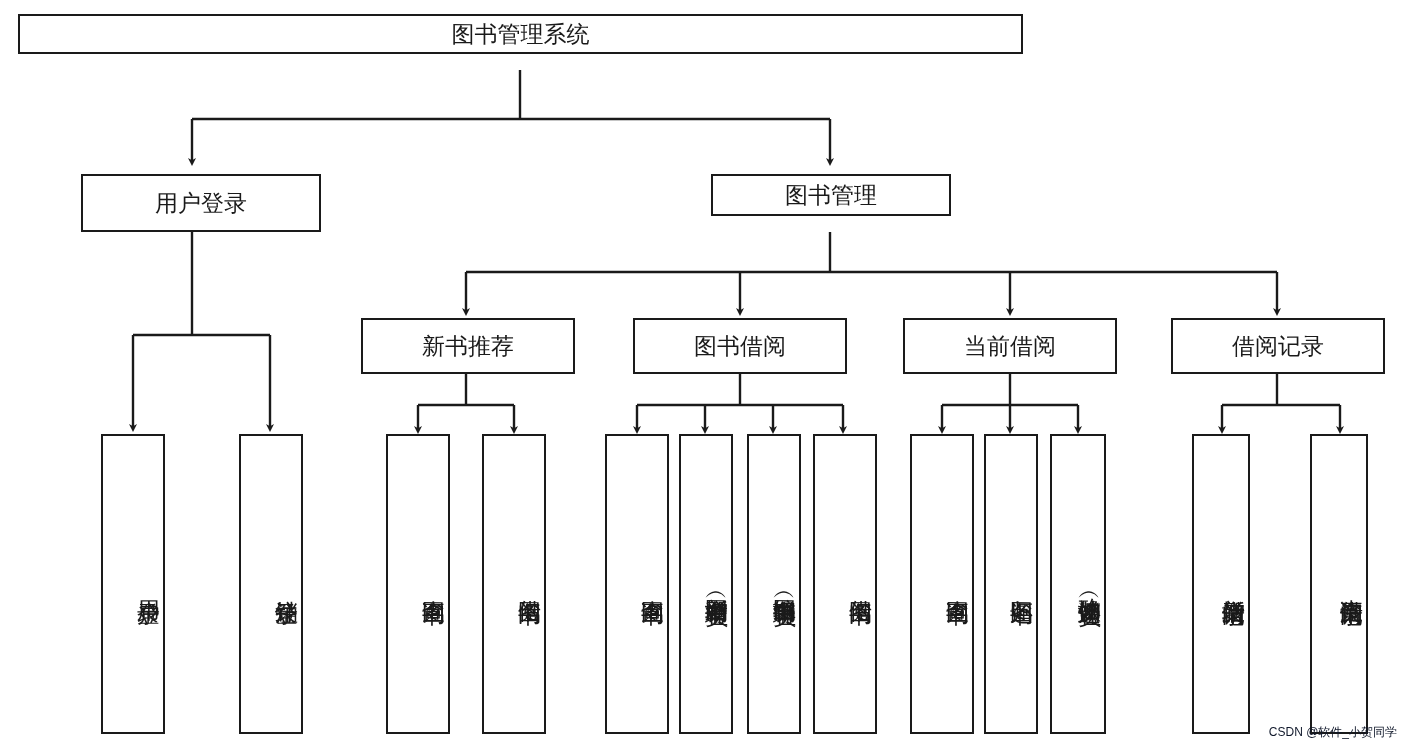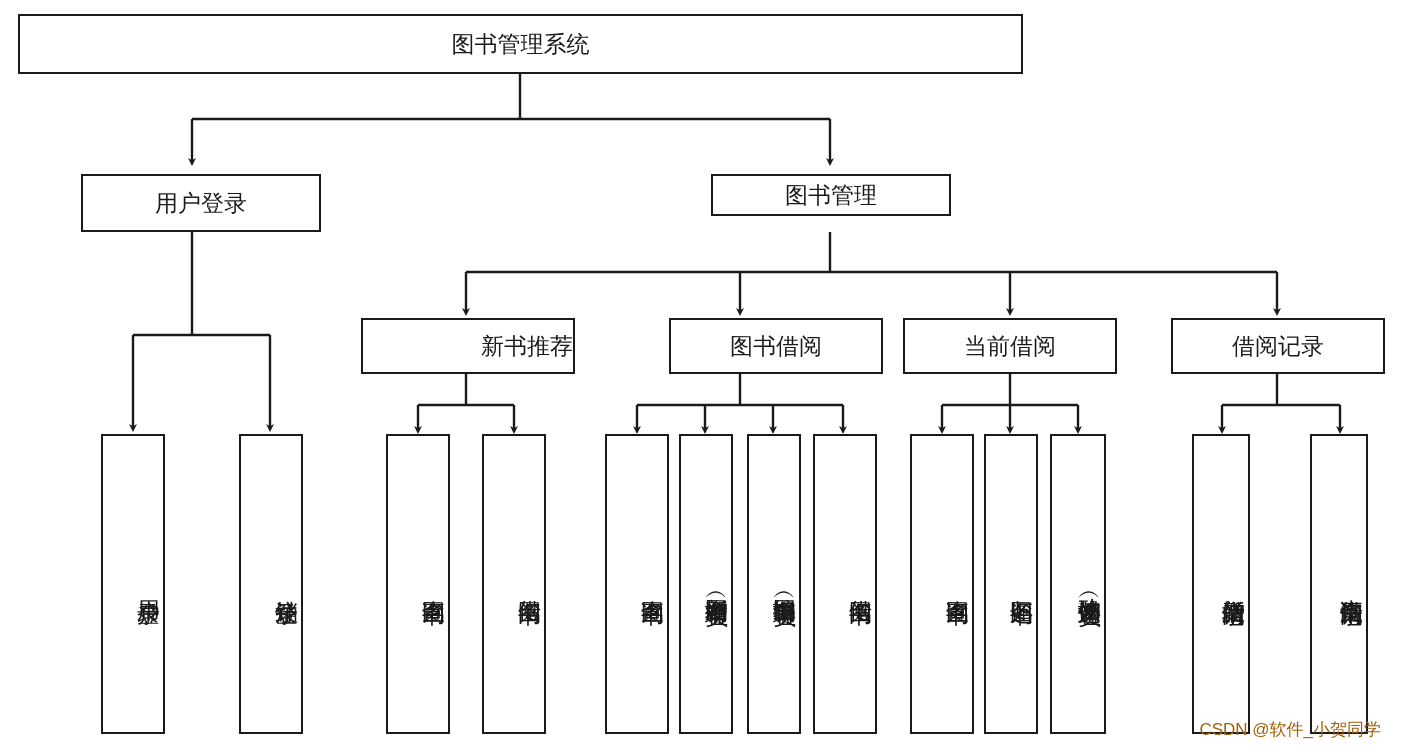--- a/index.html
+++ b/index.html
@@ -49,24 +49,24 @@
     align-items: flex-start;
     justify-content: center;
   }
   .node.v .lbl {
     writing-mode: vertical-rl;
     text-orientation: upright;
     white-space: nowrap;
   }
   .watermark {
     position: absolute;
-    right: 24px;
+    right: 8px;
     bottom: 6px;
-    font-size: 17px;
-    color: #a16207;
+    font-size: 12px;
+    color: #0f172a;
     white-space: nowrap;
   }
 </style>
 </head>
 <body>
 
 <div id="canvas">
 
   <svg class="connectors" viewBox="0 0 1405 747">
     <defs>
@@ -111,35 +111,35 @@
       <path d="M1010,405 L1010,430" marker-end="url(#arrow)"></path>
       <path d="M1078,405 L1078,430" marker-end="url(#arrow)"></path>
 
       <path d="M1277,374 L1277,405"></path>
       <path d="M1222,405 L1340,405"></path>
       <path d="M1222,405 L1222,430" marker-end="url(#arrow)"></path>
       <path d="M1340,405 L1340,430" marker-end="url(#arrow)"></path>
     </g>
   </svg>
 
-  <div class="node h" style="left:18px; top:14px; width:1005px; height:60px;">
+  <div class="node h" style="left:18px; top:14px; width:1005px; height:40px;">
     <span class="lbl">图书管理系统</span>
   </div>
 
   <div class="node h" style="left:81px; top:174px; width:240px; height:58px;">
     <span class="lbl">用户登录</span>
   </div>
   <div class="node h" style="left:711px; top:174px; width:240px; height:42px;">
     <span class="lbl">图书管理</span>
   </div>
 
-  <div class="node h" style="left:361px; top:318px; width:214px; height:56px;justify-content:flex-end;">
+  <div class="node h" style="left:361px; top:318px; width:214px; height:56px;">
     <span class="lbl">新书推荐</span>
   </div>
-  <div class="node h" style="left:633px; top:318px; width:214px; height:56px;margin-left:36px;">
+  <div class="node h" style="left:633px; top:318px; width:214px; height:56px;">
     <span class="lbl">图书借阅</span>
   </div>
   <div class="node h" style="left:1171px; top:318px; width:214px; height:56px;">
     <span class="lbl">借阅记录</span>
   </div>
   <div class="node h" style="left:903px; top:318px; width:214px; height:56px;">
     <span class="lbl">当前借阅</span>
   </div>
 
   <div class="node v" style="left:101px; top:434px; width:64px; height:300px;">

